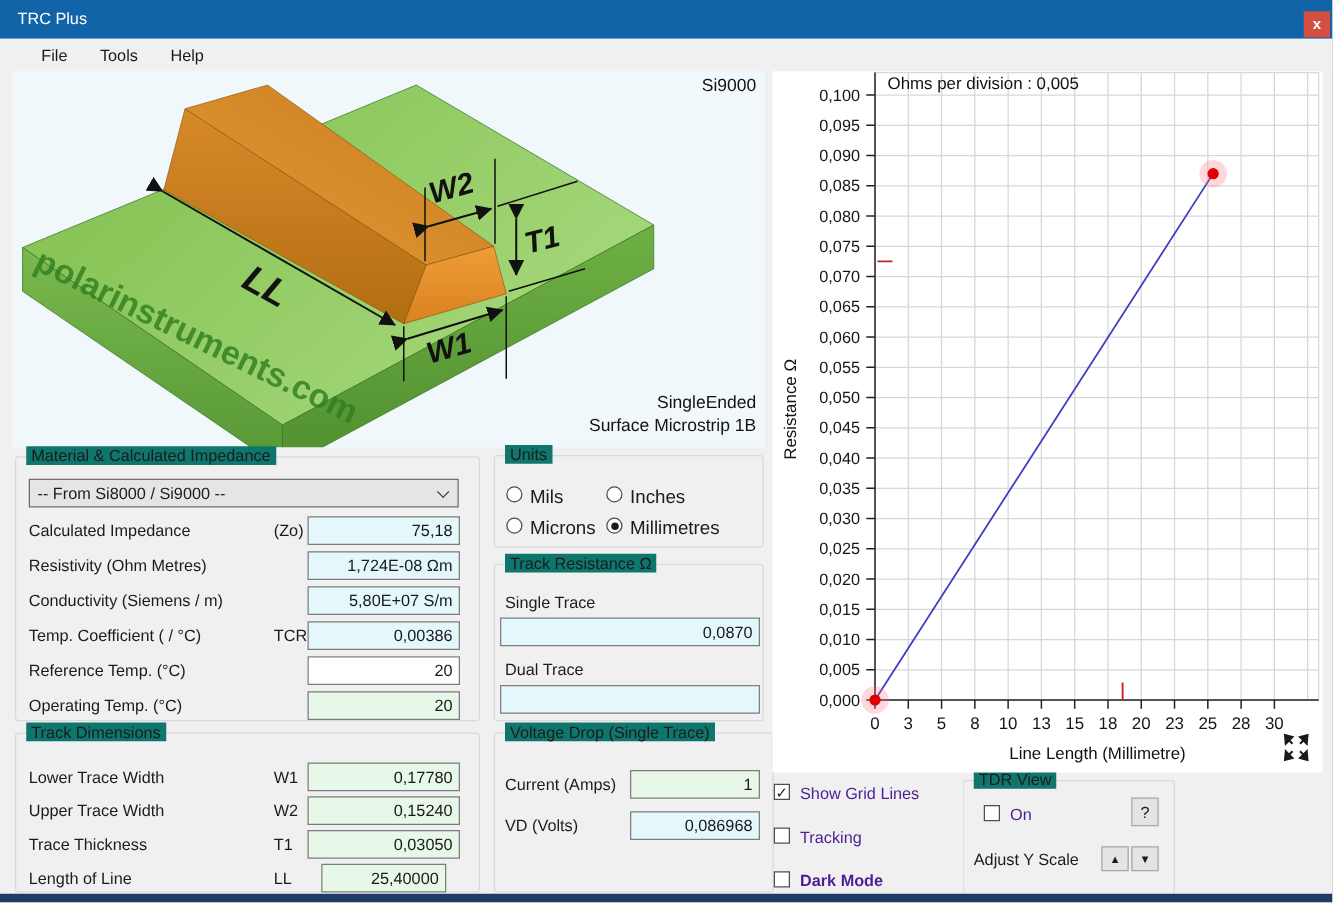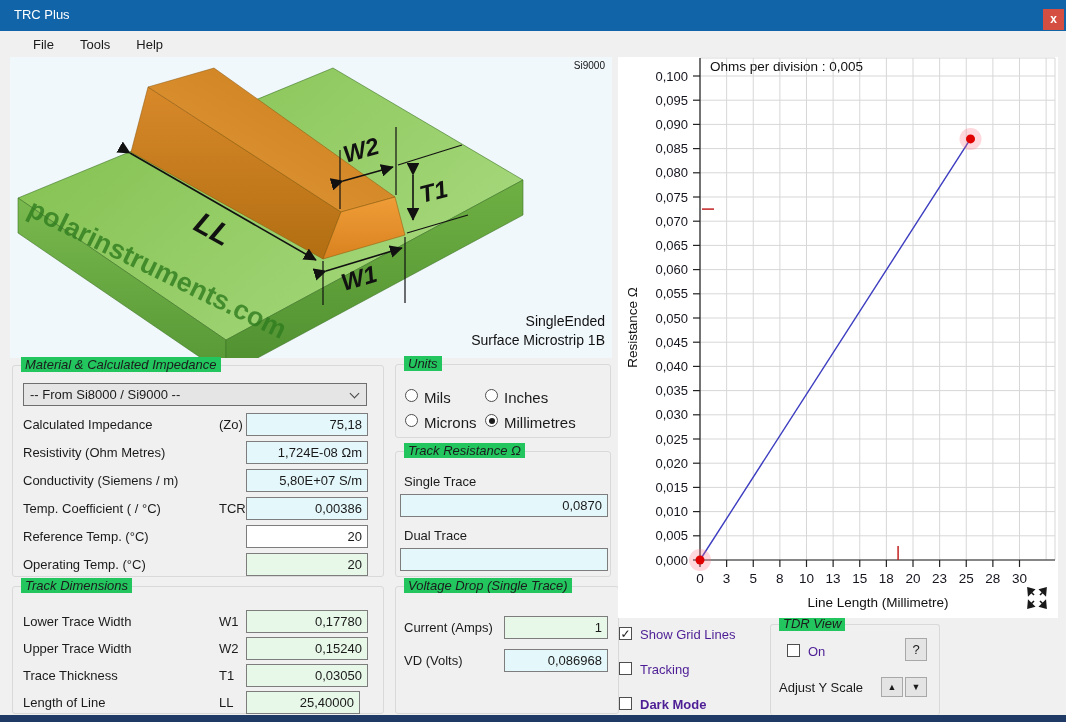--- a/index.html
+++ b/index.html
@@ -9,25 +9,25 @@
   
   .titlebar{position:absolute;left:0;top:0;width:1066px;height:31px;background:#1164a8;}
   .titlebar .title{position:absolute;left:14px;top:7px;font-size:13px;color:#fff;}
   .close-btn{position:absolute;right:2px;top:9px;width:21px;height:21px;background:#d44f42;
              color:#fff;font-size:12px;font-weight:bold;text-align:center;line-height:20px;cursor:default;}
   .menubar{position:absolute;left:0;top:31px;width:1066px;height:27px;background:#f0f0f0;
            display:flex;align-items:center;padding-left:20px;}
   .menu-item{font-size:13px;padding:4px 13px;color:#1a1a1a;}
   
   .image-panel{position:absolute;left:10px;top:57px;width:602px;height:301px;background:#f1f8fc;overflow:hidden;}
-  .si9000{position:absolute;right:7px;top:3px;font-size:10px;color:#111;}
+  .si9000{position:absolute;right:7px;top:3px;font-size:14px;color:#111;}
   .model-label{position:absolute;right:7px;bottom:8px;font-size:14px;color:#111;text-align:right;line-height:19px;}
   
   .groupbox{position:absolute;border:1px solid #d9d9d9;border-radius:3px;}
-  .groupbox>.gb-label{position:absolute;top:-9px;left:8px;background:#22c55e;padding:0 4px;font-size:13px;color:#1b1b1b;white-space:nowrap;font-style:italic;}
+  .groupbox>.gb-label{position:absolute;top:-9px;left:8px;background:#0f766e;padding:0 4px;font-size:13px;color:#1b1b1b;white-space:nowrap;}
   .row-label{position:absolute;font-size:13px;color:#1b1b1b;white-space:nowrap;}
   .field{position:absolute;height:23px;border:1px solid #7d7d7d;font-size:13px;text-align:right;
          padding:0 5px;line-height:21px;background:#fff;}
   .field.cyan{background:#e4f7fb;}
   .field.green{background:#e7f7e8;}
   .field.white{background:#fff;}
   .dropdown{position:absolute;height:23px;border:1px solid #6f6f6f;background:#e5e5e5;
             font-size:13px;line-height:21px;padding:0 22px 0 6px;color:#1b1b1b;}
   .chev{position:absolute;right:8px;top:6px;width:7px;height:7px;border-right:1.4px solid #444;
         border-bottom:1.4px solid #444;transform:rotate(45deg);}
@@ -162,21 +162,21 @@
     <span class="row-label" style="left:206px;top:27px;">W1</span>
     <div class="field green" style="left:233px;top:23px;width:122px;">0,17780</div>
     <span class="row-label" style="left:10px;top:54px;">Upper Trace Width</span>
     <span class="row-label" style="left:206px;top:54px;">W2</span>
     <div class="field green" style="left:233px;top:50px;width:122px;">0,15240</div>
     <span class="row-label" style="left:10px;top:81px;">Trace Thickness</span>
     <span class="row-label" style="left:206px;top:81px;">T1</span>
     <div class="field green" style="left:233px;top:77px;width:122px;">0,03050</div>
     <span class="row-label" style="left:10px;top:108px;">Length of Line</span>
     <span class="row-label" style="left:206px;top:108px;">LL</span>
-    <div class="field green" style="left:233px;top:104px;width:114px;">25,40000</div>
+    <div class="field green" style="left:244px;top:104px;width:100px;">25,40000</div>
   </div>
 
   <div class="groupbox" style="left:395px;top:364px;width:216px;height:74px;">
     <span class="gb-label">Units</span>
     <span class="radio" style="left:9px;top:24px;"></span>
     <span class="radio-label" style="left:28px;top:24px;">Mils</span>
     <span class="radio" style="left:89px;top:24px;"></span>
     <span class="radio-label" style="left:108px;top:24px;">Inches</span>
     <span class="radio" style="left:9px;top:49px;"></span>
     <span class="radio-label" style="left:28px;top:49px;">Microns</span>

